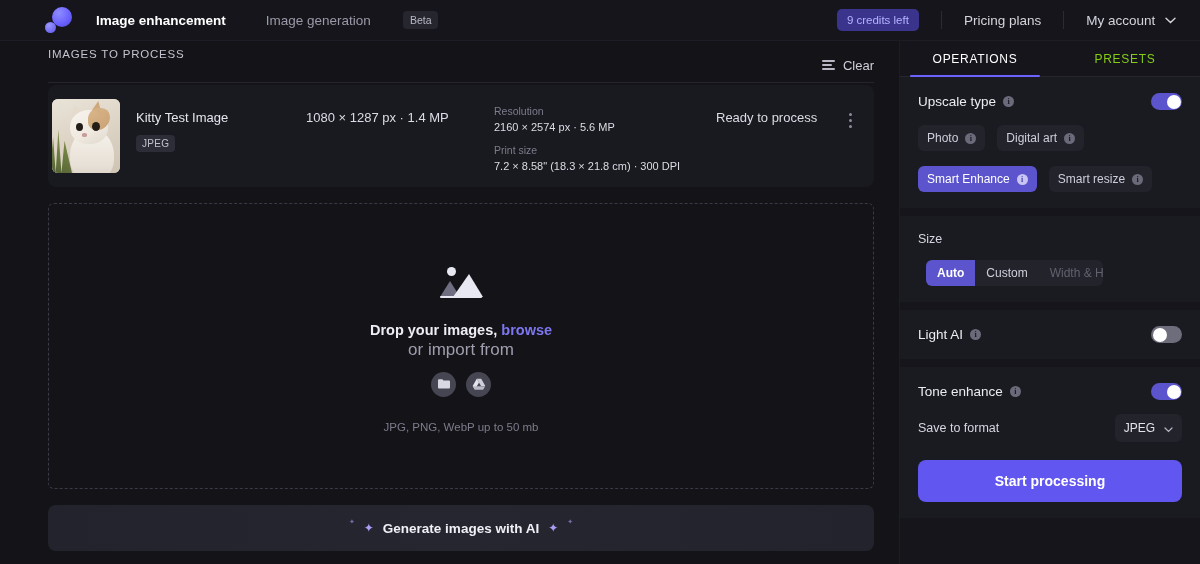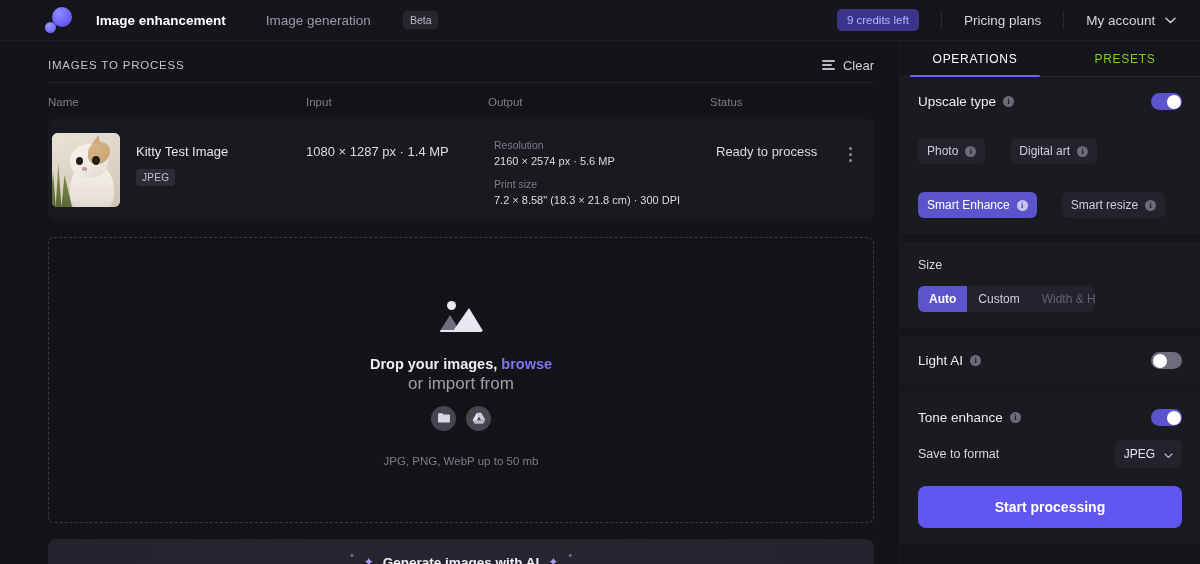--- a/index.html
+++ b/index.html
@@ -51,21 +51,21 @@
   .body { flex: 1; display: flex; min-height: 0; }
 
   
   .main {
     flex: 1; position: relative; background: #131318;
     padding: 0 26px 0 48px; overflow: hidden;
   }
   .main-inner { width: 826px; }
 
   .section-head {
-    display: flex; align-items: center; height: 34px; margin-top: 7px;
+    display: flex; height: 34px; margin-top: 7px;
   }
   .section-title {
     font-size: 11.5px; letter-spacing: .8px; color: #c3c3d0; text-transform: uppercase;
   }
   .clear-btn {
     margin-left: auto; display: flex; align-items: center; gap: 8px;
     font-size: 13px; color: #cfcfda; cursor: pointer;
   }
   .clear-icon { display: flex; flex-direction: column; gap: 2.5px; align-items: flex-start; }
   .clear-icon i { display: block; height: 1.5px; background: #b9b9c6; border-radius: 1px; }
@@ -209,30 +209,30 @@
     margin-left: auto; width: 31px; height: 17px; border-radius: 9px; position: relative; cursor: pointer;
     background: #5b54cc;
   }
   .toggle .knob {
     position: absolute; top: 1.5px; width: 14px; height: 14px; border-radius: 50%; background: #ffffff;
     right: 1.5px;
   }
   .toggle.off { background: #6d6d7c; }
   .toggle.off .knob { right: auto; left: 1.5px; }
 
-  .chip-row { display: flex; gap: 25px; margin-top: 28px; }
+  .chip-row { display: flex; gap: 12px; margin-top: 15px; }
   .chip {
     display: inline-flex; align-items: center; font-size: 12px; color: #cfcfdb;
     background: #23232c; border-radius: 6px; padding: 6px 9px; cursor: pointer; white-space: nowrap;
   }
   .chip.sel { background: #5b54cc; color: #ffffff; }
   .chip.sel .info-dot { background: #c8c5f5; color: #4a44ad; }
 
   .sub-label { font-size: 12.5px; color: #d6d6e1; }
-  .seg { display: flex; background: #23232c; border-radius: 6px; margin-top: 14px; overflow: hidden; width: 177px; }
+  .seg { display: flex; background: #23232c; border-radius: 6px; margin-top: 14px; overflow: hidden; width: 177px; margin-left: 8px; }
   .seg-item {
     font-size: 12px; color: #cfcfdb; padding: 6px 11px; cursor: pointer; white-space: nowrap;
   }
   .seg-item.sel { background: #5b54cc; color: #ffffff; font-weight: bold; }
   .seg-item.ghost { color: #62626f; }
 
   .adv-row { display: flex; align-items: center; justify-content: center; gap: 8px; padding: 14px 0 0; cursor: pointer; }
   .adv-row .t { font-size: 12.5px; color: #b7b7c5; }
 
   .fmt-row { display: flex; align-items: center; padding: 14px 0 0; }
@@ -291,26 +291,20 @@
             <span class="clear-icon">
                 <i></i>
                 <i></i>
                 <i></i>
               </span>
             <span>Clear</span>
           </div>
         </div>
         <div class="rule"></div>
 
-        <div class="col-heads">
-          <div class="c-name">Name</div>
-          <div class="c-input">Input</div>
-          <div class="c-out">Output</div>
-          <div class="c-stat">Status</div>
-        </div>
 
         <div class="file-row">
           <div class="thumb-wrap">
             <div class="thumb">
               <div class="bg"></div>
                 <div class="plant"></div>
               <div class="ear-l"></div>
                 <div class="ear-r"></div>
               <div class="body-f"></div>
                 <div class="head"></div>

